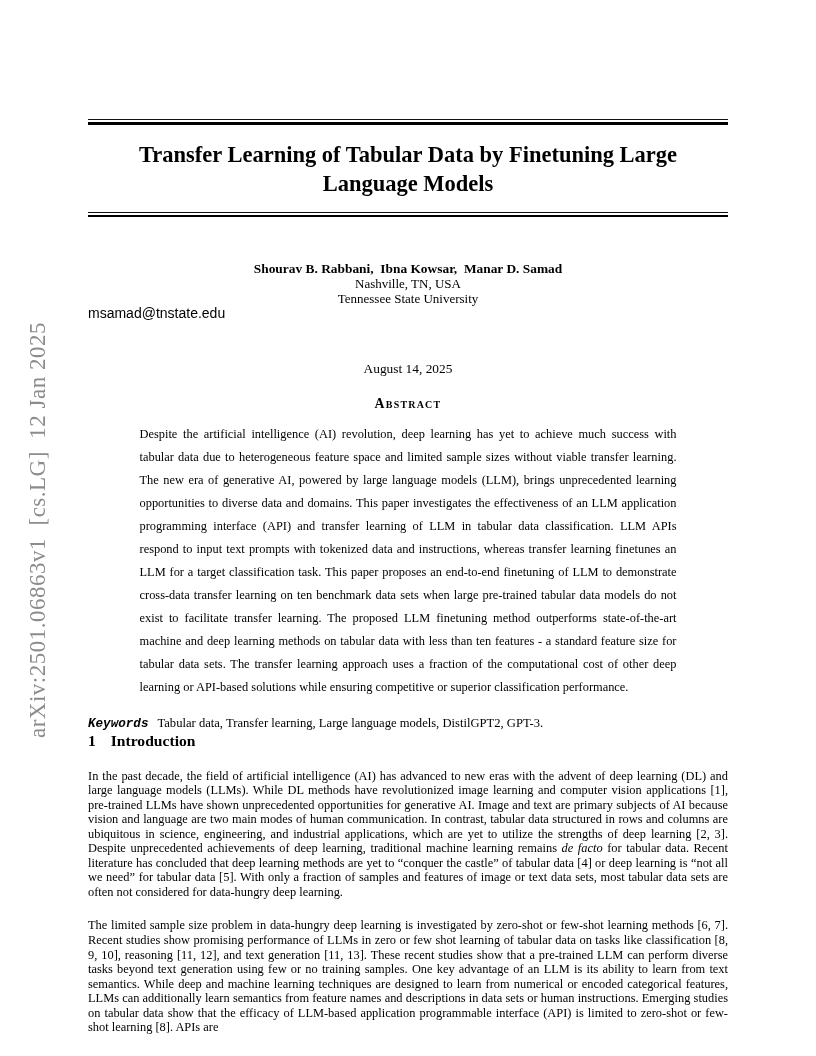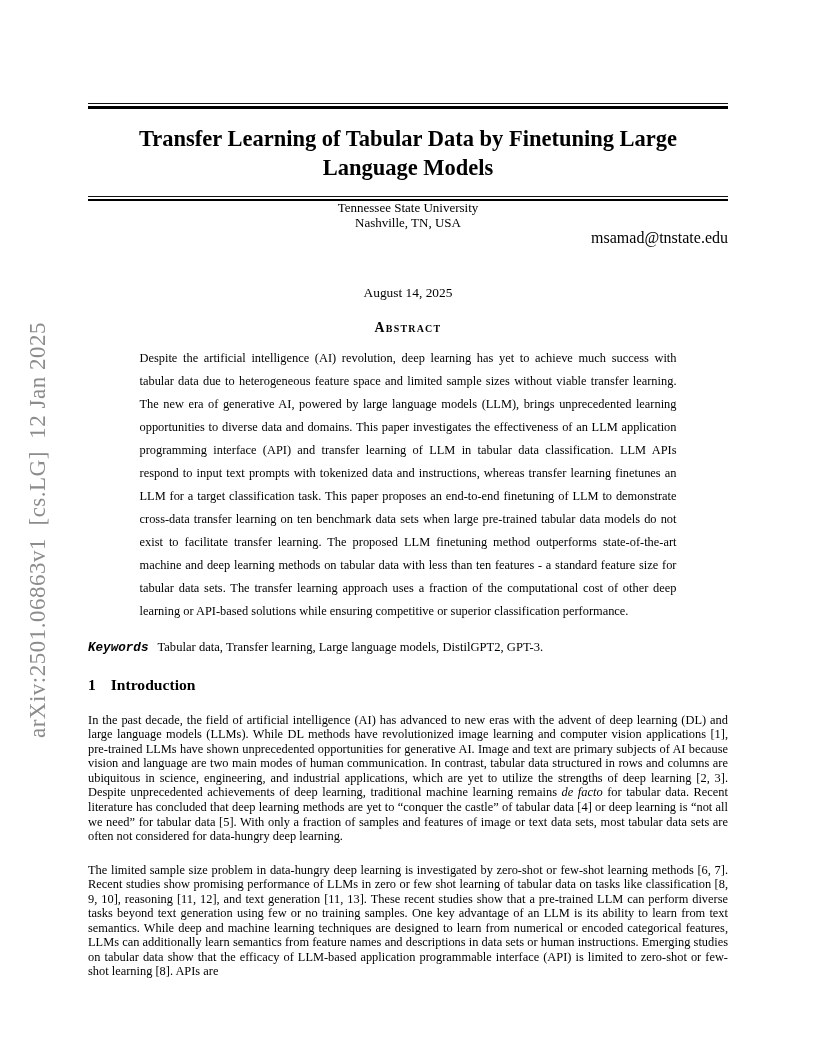--- a/index.html
+++ b/index.html
@@ -19,21 +19,21 @@
     top: 530px;
     transform: translate(-50%, -50%) rotate(-90deg);
     white-space: pre;
     font-size: 23px;
     color: #8c8c8c;
     letter-spacing: 0.5px;
   }
   .content {
     position: absolute;
     left: 88px;
-    top: 103px;
+    top: 119px;
     width: 640px;
   }
   .double-rule .thin  { height: 1.4px; background: #111; margin-bottom: 1.6px; }
   .double-rule .thick { height: 2.7px; background: #000; }
   .title {
     margin-top: 15px;
     padding: 0 28px;
     text-align: center;
     font-weight: bold;
     font-size: 22.5px;
@@ -43,23 +43,23 @@
   .authors {
     margin-top: 45px;
     text-align: center;
     font-weight: bold;
     font-size: 13.4px;
     line-height: 14.8px;
     white-space: pre;
   }
   .affil { text-align: center; font-size: 13px; line-height: 14.6px; }
   .email {
-    text-align: right;
-    font-family: Liberation Serif, serif;
-    font-size: 16px;
+    text-align: left;
+    font-family: Liberation Sans, sans-serif;
+    font-size: 14px;
     line-height: 14.6px;
   }
   .date { margin-top: 40px; text-align: center; font-size: 13.4px; line-height: 15px; }
   .abs-heading {
     margin-top: 20px;
     text-align: center;
     font-weight: bold;
     font-size: 13.8px;
     font-variant: small-caps;
     letter-spacing: 1.2px;
@@ -71,21 +71,20 @@
     font-size: 12.4px;
     line-height: 23px;
   }
   .keywords {
     margin-top: 17px;
     font-size: 12.6px;
     line-height: 14.6px;
   }
   .kw-label { font-weight: bold; font-style: italic; margin-right: 9px; font-family: Liberation Mono, monospace; }
   .section-heading {
-    margin-top: 20px;
     font-weight: bold;
     font-size: 15.6px;
     line-height: 18px;
   }
   .sec-num { margin-right: 15px; }
   .para {
     margin-top: 19px;
     text-align: justify;
     font-size: 12.4px;
     line-height: 14.55px;
@@ -106,22 +105,23 @@
       <div class="thick"></div>
     </div>
 
     <h1 class="title">Transfer Learning of Tabular Data by Finetuning Large Language Models</h1>
 
     <div class="double-rule rule-bottom">
       <div class="thin"></div>
       <div class="thick"></div>
     </div>
 
+    <div class="authors">Shourav B. Rabbani,  Ibna Kowsar,  Manar D. Samad</div>
+    <div class="affil">Nashville, TN, USA</div>
     <div class="affil">Tennessee State University</div>
-    <div class="affil">Nashville, TN, USA</div>
     <div class="email">msamad@tnstate.edu</div>
 
     <div class="date">August 14, 2025</div>
 
     <div class="abs-heading">Abstract</div>
     <div class="abs-body">Despite the artificial intelligence (AI) revolution, deep learning has yet to achieve much success with tabular data due to heterogeneous feature space and limited sample sizes without viable transfer learning. The new era of generative AI, powered by large language models (LLM), brings unprecedented learning opportunities to diverse data and domains. This paper investigates the effectiveness of an LLM application programming interface (API) and transfer learning of LLM in tabular data classification. LLM APIs respond to input text prompts with tokenized data and instructions, whereas transfer learning finetunes an LLM for a target classification task. This paper proposes an end-to-end finetuning of LLM to demonstrate cross-data transfer learning on ten benchmark data sets when large pre-trained tabular data models do not exist to facilitate transfer learning. The proposed LLM finetuning method outperforms state-of-the-art machine and deep learning methods on tabular data with less than ten features - a standard feature size for tabular data sets. The transfer learning approach uses a fraction of the computational cost of other deep learning or API-based solutions while ensuring competitive or superior classification performance.</div>
 
     <div class="keywords">
       <span class="kw-label">Keywords</span><span>Tabular data, Transfer learning, Large language models, DistilGPT2, GPT-3.</span>
     </div>

